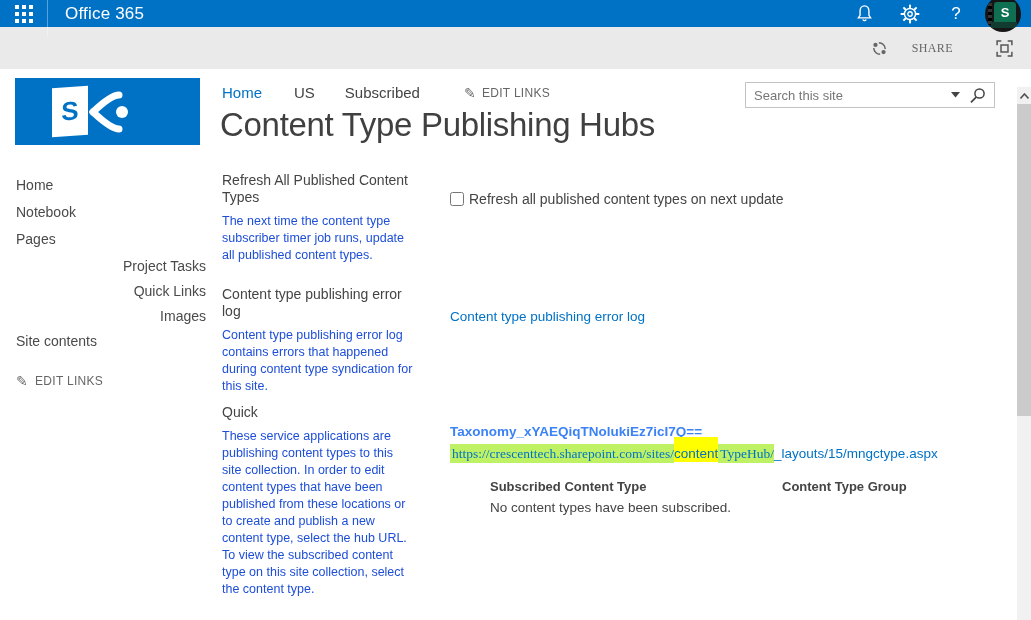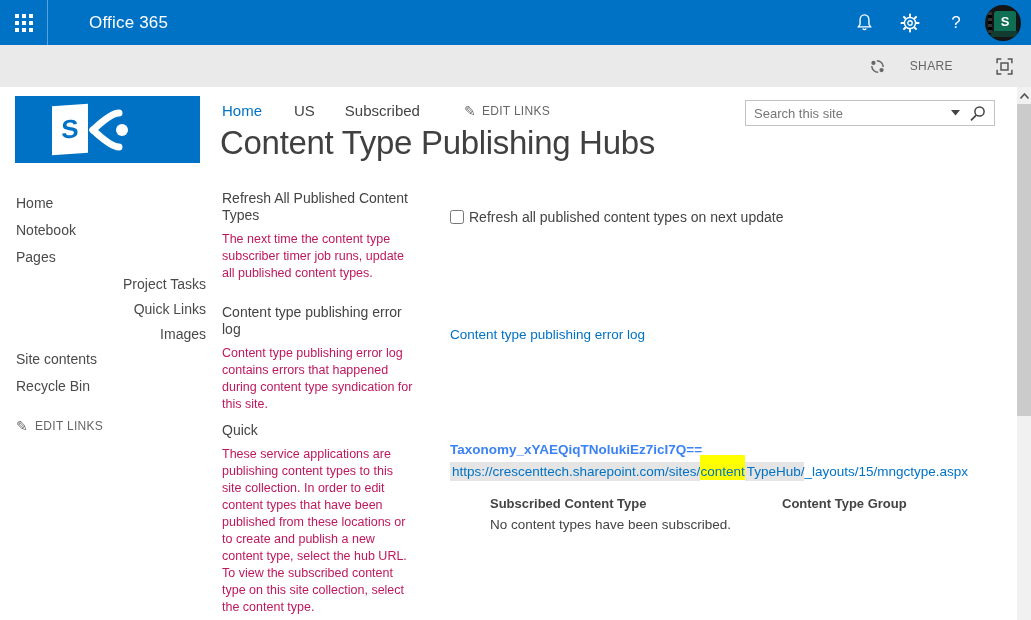--- a/index.html
+++ b/index.html
@@ -1,39 +1,39 @@
 <!DOCTYPE html>
 <html><head>
 <meta charset="utf-8">
 <style>
   * { box-sizing: border-box; margin: 0; padding: 0; }
   html,body { width:1031px; height:620px; overflow:hidden; background:#fff;
     font-family:"Liberation Sans", sans-serif; }
 
   
-  .suite-bar { height:45px; background:#0072c6; display:flex; align-items:center; color:#fff;gap:24px; }
+  .suite-bar { height:27px; background:#0072c6; display:flex; align-items:center; color:#fff; }
   .waffle-btn { width:48px; height:45px; display:flex; align-items:center; justify-content:center;
     border-right:1px solid rgba(255,255,255,.35); cursor:pointer; }
   .brand { margin-left:17px; font-size:17px; letter-spacing:.2px; }
   .suite-icons { margin-left:auto; display:flex; align-items:center; }
   .suite-icon-btn { width:46px; height:45px; display:flex; align-items:center; justify-content:center; cursor:pointer; }
   .help-glyph { font-size:17px; font-weight:400; }
   .avatar { width:36px; height:36px; border-radius:50%; background:#151515; margin:0 10px 0 6px;
     position:relative; overflow:hidden; cursor:pointer; }
   .avatar .book { position:absolute; left:9px; top:6px; width:22px; height:22px; background:#0e6f52;
     border-radius:3px; display:flex; align-items:center; justify-content:center;
     color:#fff; font-size:13px; font-weight:bold; }
   .avatar .strip { position:absolute; left:3px; top:7px; width:4px; height:22px;
     background:repeating-linear-gradient(#333 0 3px, #000 3px 6px); }
   .avatar .cap { position:absolute; left:6px; bottom:4px; width:26px; height:6px; background:#123c30; font-size:3px; color:#9fd; text-align:center; }
 
   
   .ribbon { height:42px; background:#eaeaea; display:flex; align-items:center; justify-content:flex-end; }
   .share-btn { display:flex; align-items:center; gap:24px; color:#666; font-size:12px;
-    letter-spacing:.4px; cursor:pointer; margin-right:42px; }
+    letter-spacing:.4px; cursor:pointer; margin-right:42px;font-family:Liberation Serif, serif; }
   .focus-btn { margin-right:17px; cursor:pointer; display:flex; }
 
   
   .page { position:relative; height:533px; background:#fff; }
 
   .sp-logo { position:absolute; left:15px; top:9px; width:185px; height:67px; background:#0072c6; cursor:pointer; }
   .sp-logo .book { position:absolute; left:37px; top:9px; width:36px; height:49px; background:#fff;
     transform:skewY(-4deg); display:flex; align-items:center; justify-content:center;
     color:#0072c6; font-size:26px; font-weight:bold; }
 
@@ -61,33 +61,33 @@
   .sb-sub { height:25px; padding-left:29px;text-align:right; }
   .sb-editlinks { margin-top:14px; display:flex; align-items:center; gap:7px;
     color:#666; font-size:12px; letter-spacing:.3px; cursor:pointer; }
 
   
   .main { position:absolute; left:222px; right:26px; top:0; }
   .section { position:absolute; left:0; right:0; display:flex; }
   .sec1 { top:103px; } .sec2 { top:217px; } .sec3 { top:335px; }
   .sec-left { width:193px; flex:none; }
   .sec-left h3 { font-size:14px; font-weight:400; color:#444; line-height:17px; }
-  .sec-left p { margin-top:7px; font-size:12.5px; color:#be185d; line-height:17px; }
+  .sec-left p { margin-top:7px; font-size:12.5px; color:#1d4ed8; line-height:17px; }
   .sec-right { margin-left:35px; flex:1; }
   .sec1 .sec-right { padding-top:19px; }
   .sec2 .sec-right { padding-top:21px; }
   .sec3 .sec-right { padding-top:20px; }
 
   .chk-row { display:flex; align-items:center; gap:5px; font-size:14px; color:#444; }
   .chk-row input { width:14px; height:14px; cursor:pointer; }
   .blue-link { color:#0072c6; font-size:13.5px; cursor:pointer; text-decoration:none; }
 
   .tax-id { font-size:13.5px; font-weight:bold; color:#3b82f6; }
   .hub-url { margin-top:7px; font-size:13.5px; color:#0072c6; cursor:pointer; white-space:nowrap; }
-  .hl  { background:#e5e5e5; padding:2px 0 2px 2px; }
+  .hl  { background:#bef264; padding:2px 0 2px 2px;font-family:Liberation Serif, serif; }
   .hl-tall { background:#ffff00; padding:9px 0 1px; }
   .subs-table { margin-top:17px; padding-left:40px; }
   .subs-head { display:flex; font-size:13px; font-weight:bold; color:#444; }
   .subs-head .col1 { width:292px; }
   .subs-empty { margin-top:6px; font-size:13.5px; color:#444; }
 
   
   .scrollbar { position:fixed; right:0; top:87px; bottom:0; width:14px; background:#f1f1f1; }
   .sb-up { height:17px; display:flex; align-items:center; justify-content:center; cursor:pointer; }
   .sb-thumb { position:absolute; left:0; top:17px; width:14px; height:312px; background:#cbcbcb; cursor:pointer; }
@@ -208,21 +208,20 @@
   <h1 class="page-title">Content Type Publishing Hubs</h1>
 
   <nav class="sidebar">
     <div class="sb-item">Home</div>
     <div class="sb-item">Notebook</div>
     <div class="sb-item">Pages</div>
     <div class="sb-item sb-sub">Project Tasks</div>
     <div class="sb-item sb-sub">Quick Links</div>
     <div class="sb-item sb-sub">Images</div>
     <div class="sb-item">Site contents</div>
-    <div class="sb-item">Recycle Bin</div>
     <div class="sb-editlinks">
       <span class="pencil">✎</span>
       <span>EDIT LINKS</span>
     </div>
   </nav>
 
   <div class="main">
 
     <div class="section sec1">
       <div class="sec-left">

